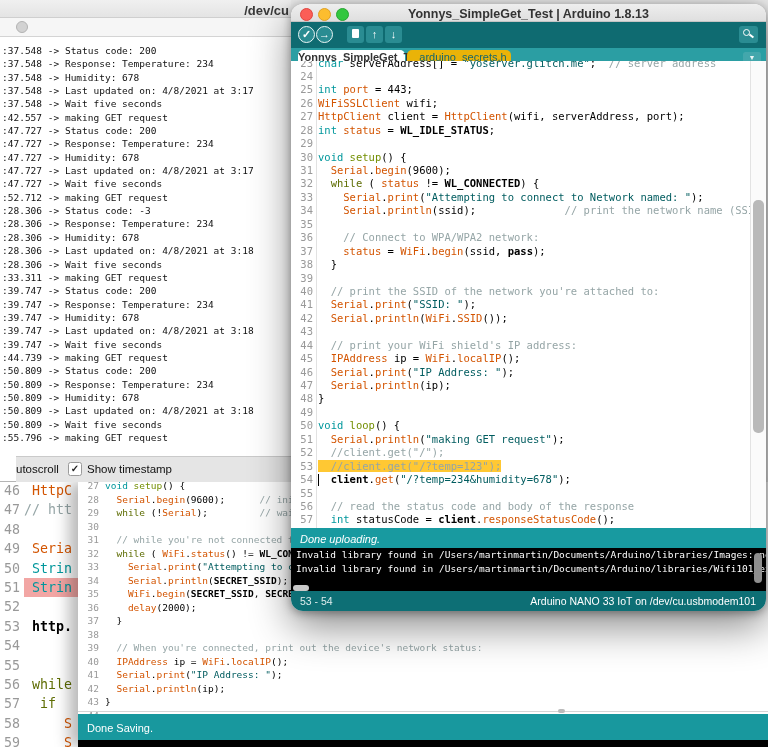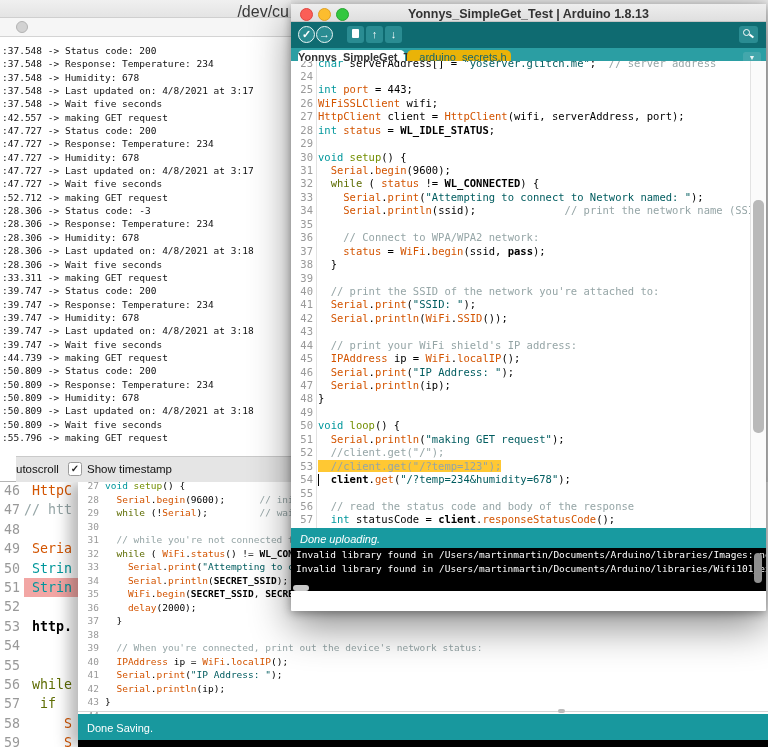--- a/index.html
+++ b/index.html
@@ -11,21 +11,21 @@
   
   .tk-t{color:#00979C;} .tk-o{color:#D35400;} .tk-g{color:#728E00;margin-top:11px;}
   .tk-w{color:#5E6D03;} .tk-s{color:#005C5F;} .tk-c{color:#95A5A6;}
   .tk-k{color:#000;}    .tk-b{color:#000;font-weight:bold;}
 
   
   #win-serial{left:0;top:0;width:291px;height:481px;z-index:3;
               border-bottom:1px solid #b5b5b5;}
   .sm-titlebar{position:absolute;left:0;top:0;width:100%;height:17px;
                background:linear-gradient(#f0f0f0,#e4e4e4);border-bottom:1px solid #cfcfcf;}
-  .sm-title{position:absolute;right:2px;top:3px;font-size:16px;font-weight:normal;color:#3a3a3a;}
+  .sm-title{position:absolute;right:2px;top:3px;font-size:13px;font-weight:bold;color:#3a3a3a;}
   .sm-subbar{position:absolute;left:0;top:18px;width:100%;height:18px;background:#f6f6f6;
              border-bottom:1px solid #d4d4d4;}
   .sm-light{position:absolute;left:16px;top:3px;width:12px;height:12px;border-radius:50%;
             background:#d2d2d2;border:1px solid #b3b3b3;box-sizing:border-box;}
   #sm-log{position:absolute;left:2px;top:44px;width:287px;height:411px;overflow:hidden;
           font-size:9.5px;line-height:13.35px;color:#111;white-space:pre;}
   .sm-controls{position:absolute;left:16px;top:456px;width:100%;height:25px;background:#e5e5e5;
                border-top:1px solid #cacaca;font-size:11.5px;color:#111;}
   .sm-auto{position:absolute;left:0;top:6px;}
   .sm-check{position:absolute;left:52px;top:5px;width:12px;height:12px;background:#fff;
@@ -57,21 +57,21 @@
   #mid-ed .code{left:27px;right:0;}
   #mid-ed .cl,#mid-ed .ln{height:13.5px;}
   .mid-sep{position:absolute;left:0;top:229px;width:100%;height:1px;background:#d5d5d5;}
   .mid-grip{position:absolute;left:480px;top:227px;width:7px;height:4px;border-radius:2px;background:#bbb;}
   .mid-status{position:absolute;left:0;top:232px;width:100%;height:26px;background:#18989e;
               color:#fff;font-size:11px;}
   .mid-status span{position:absolute;left:9px;top:8px;}
   .mid-black{position:absolute;left:0;top:258px;width:100%;height:7px;background:#000;}
 
   
-  #win-ide{left:291px;top:4px;width:475px;height:607px;z-index:4;border-radius:1px;
+  #win-ide{left:291px;top:4px;width:475px;height:607px;z-index:4;border-radius:12px;
            overflow:hidden;background:#fff;
            box-shadow:0 16px 40px rgba(0,0,0,.45),0 2px 10px rgba(0,0,0,.35);}
   .ide-titlebar{position:absolute;left:0;top:0;width:100%;height:17px;
                 background:linear-gradient(#eeeeee,#dfdfdf);border-bottom:1px solid #c4c4c4;}
   .tl{position:absolute;top:3.5px;width:11px;height:11px;border-radius:50%;}
   .tl-red{left:9px;background:#fb5e57;border:0.5px solid #e0443e;}
   .tl-yellow{left:27px;background:#fcbd2e;border:0.5px solid #dfa023;}
   .tl-green{left:45px;background:#32c73f;border:0.5px solid #27a532;}
   .ide-title{position:absolute;left:0;top:2.5px;width:100%;text-align:center;
              font-size:12.5px;font-weight:bold;color:#333;}
@@ -268,13 +268,17 @@
   </div>
 
   <div class="ide-status1">
     <span>Done uploading.</span>
   </div>
 
   <div class="ide-console mono" id="ide-console"><div class="cline">Invalid library found in /Users/martinmartin/Documents/Arduino/libraries/Images: no</div><div class="cline">Invalid library found in /Users/martinmartin/Documents/Arduino/libraries/Wifi101_exa</div></div>
   <div class="con-thumb" style="position:absolute;right:4px;top:549px;"></div>
   <div class="con-grip" style="position:absolute;left:2px;top:581px;"></div>
 
+  <div class="ide-footer">
+    <span class="ft-left">53 - 54</span>
+    <span class="ft-right">Arduino NANO 33 IoT on /dev/cu.usbmodem101</span>
+  </div>
 </section>
 
 </body></html>

